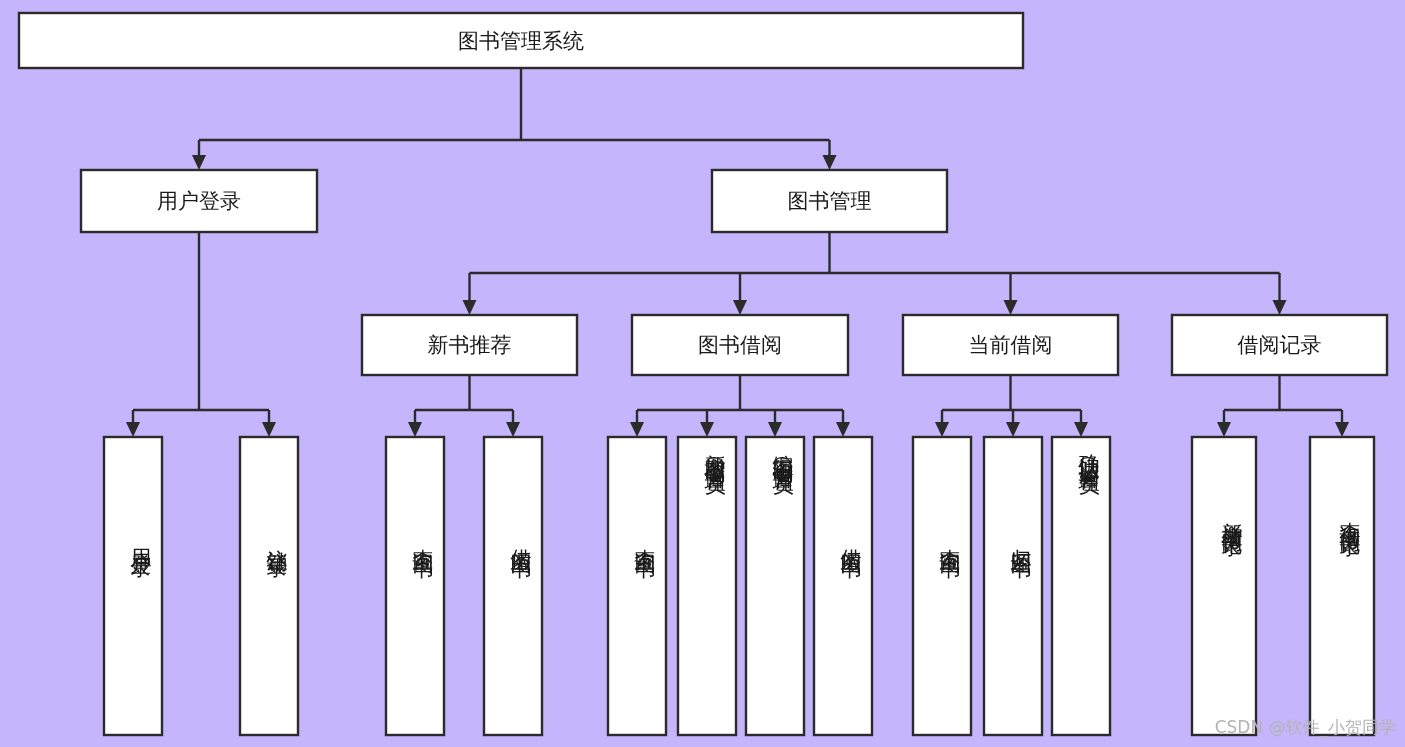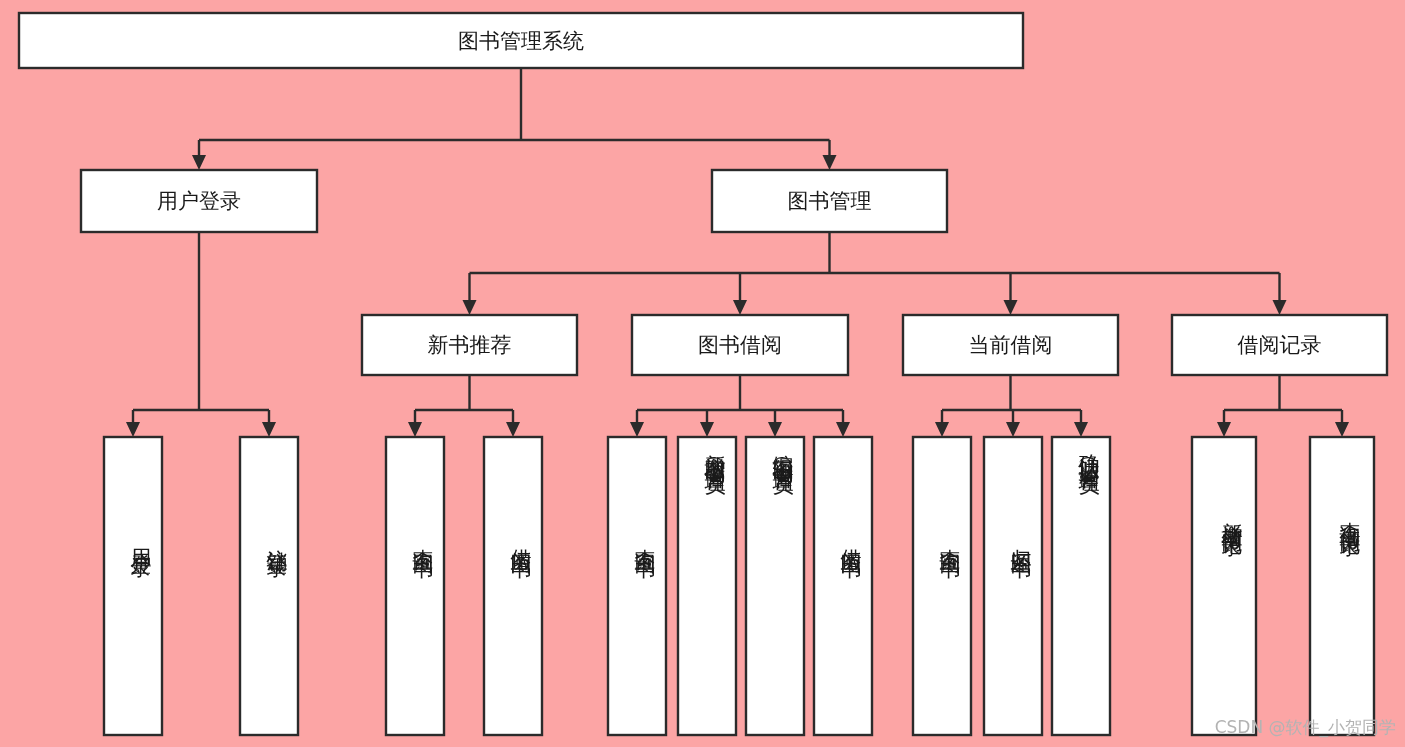--- a/index.html
+++ b/index.html
@@ -8,21 +8,21 @@
     padding: 0;
     background: #ffffff;
   }
   body {
     font-family: "DejaVu Sans", "Liberation Sans", sans-serif;
   }
   #diagram-root {
     position: relative;
     width: 1405px;
     height: 747px;
-    background: #fca5a5;
+    background: #c4b5fd;
     overflow: hidden;
   }
   svg#tree-canvas {
     position: absolute;
     left: 0;
     top: 0;
     width: 1405px;
     height: 747px;
     display: block;
   }

